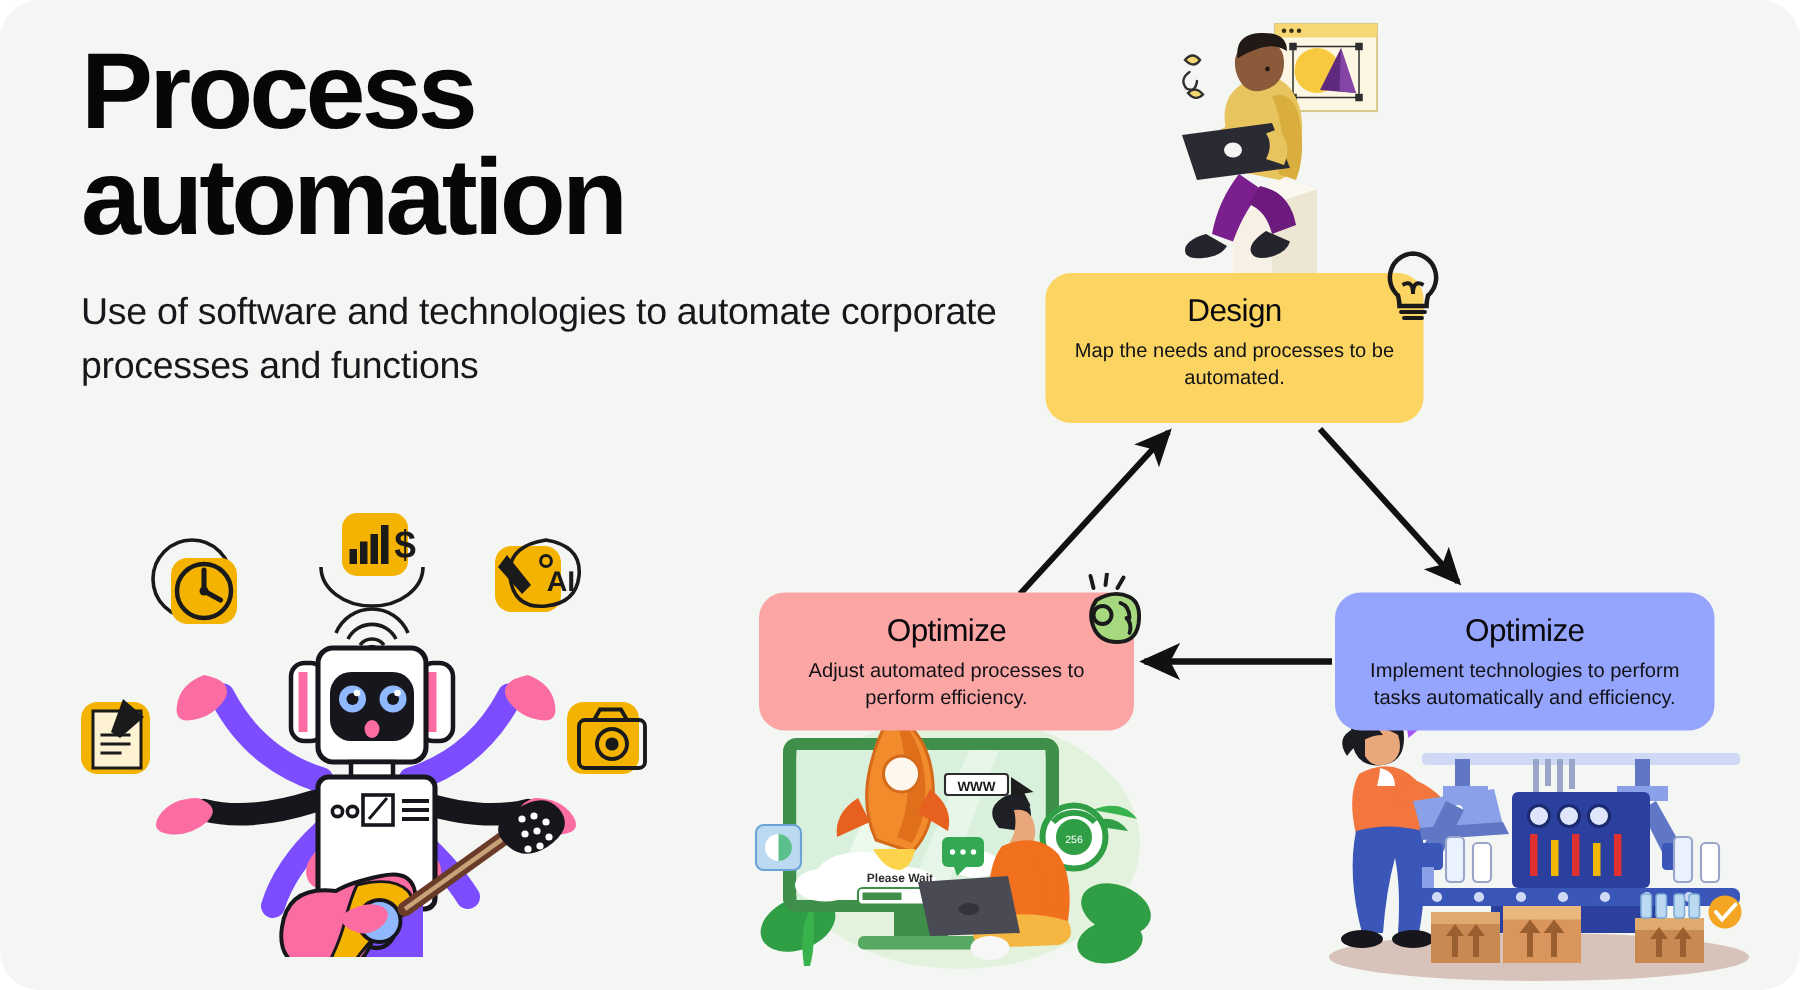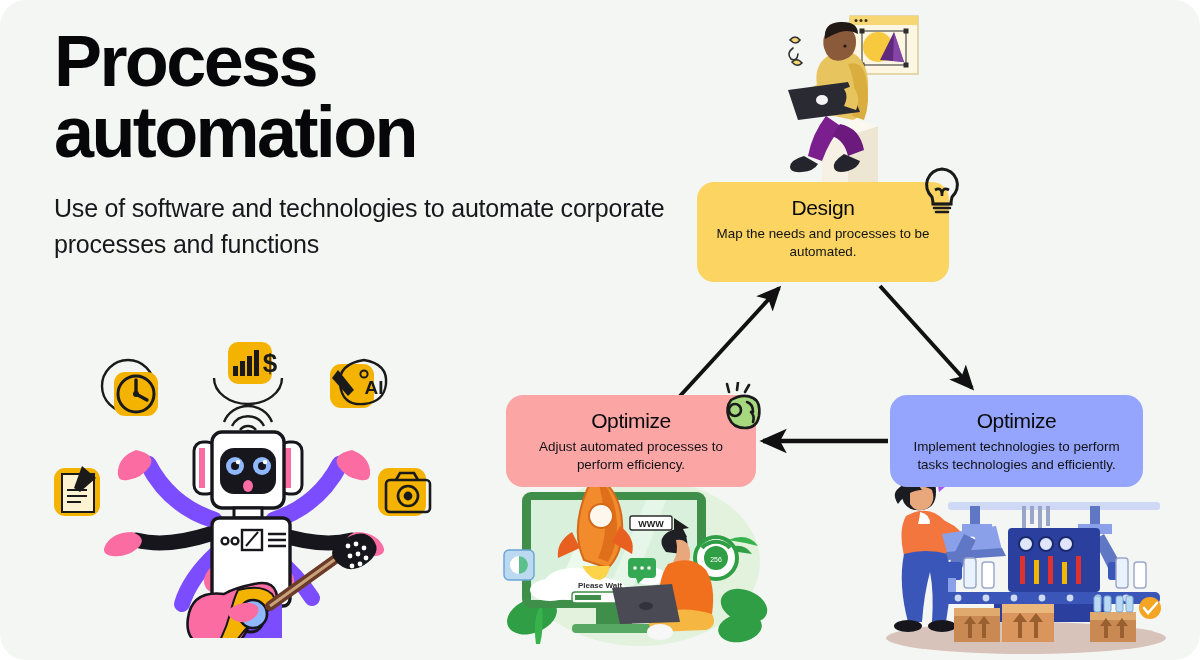--- a/index.html
+++ b/index.html
@@ -499,21 +499,21 @@
     <p class="card-desc">Map the needs and processes to be automated.</p>
   </div>
 
   <div class="card" id="card-optimize" style="background:#fca5a5">
     <p class="card-title">Optimize</p>
     <p class="card-desc">Adjust automated processes to perform efficiency.</p>
   </div>
 
   <div class="card" id="card-automate" style="background:#95a5fd">
     <p class="card-title">Optimize</p>
-    <p class="card-desc">Implement technologies to perform tasks technologies and efficiently.</p>
+    <p class="card-desc">Implement technologies to perform tasks automatically and efficiency.</p>
   </div>
 
   <svg class="card-badge" id="badge-bulb" viewBox="0 0 52 52">
     <path d="M26 5 a16 16 0 0 1 10 28 q-1 4 -1 7 h-18 q0 -3 -1 -7 a16 16 0 0 1 10 -28 z" fill="none" stroke="#1a1a1a" stroke-width="3"></path>
     <path d="M19 26 q7 -4 7 6 q0 -10 7 -6" fill="none" stroke="#1a1a1a" stroke-width="2.6"></path>
     <path d="M17 40 h18 M18 44 h16 M20 48 h12" stroke="#1a1a1a" stroke-width="2.6" stroke-linecap="round"></path>
   </svg>
 
   <svg class="card-badge" id="badge-ok" viewBox="0 0 50 48">
     <path d="M18 18 q-6 8 -2 18 q4 10 16 10 q12 0 14 -12 q2 -14 -6 -18 q-10 -5 -22 2 z" fill="#a6d880" stroke="#1a1a1a" stroke-width="2.6"></path>

